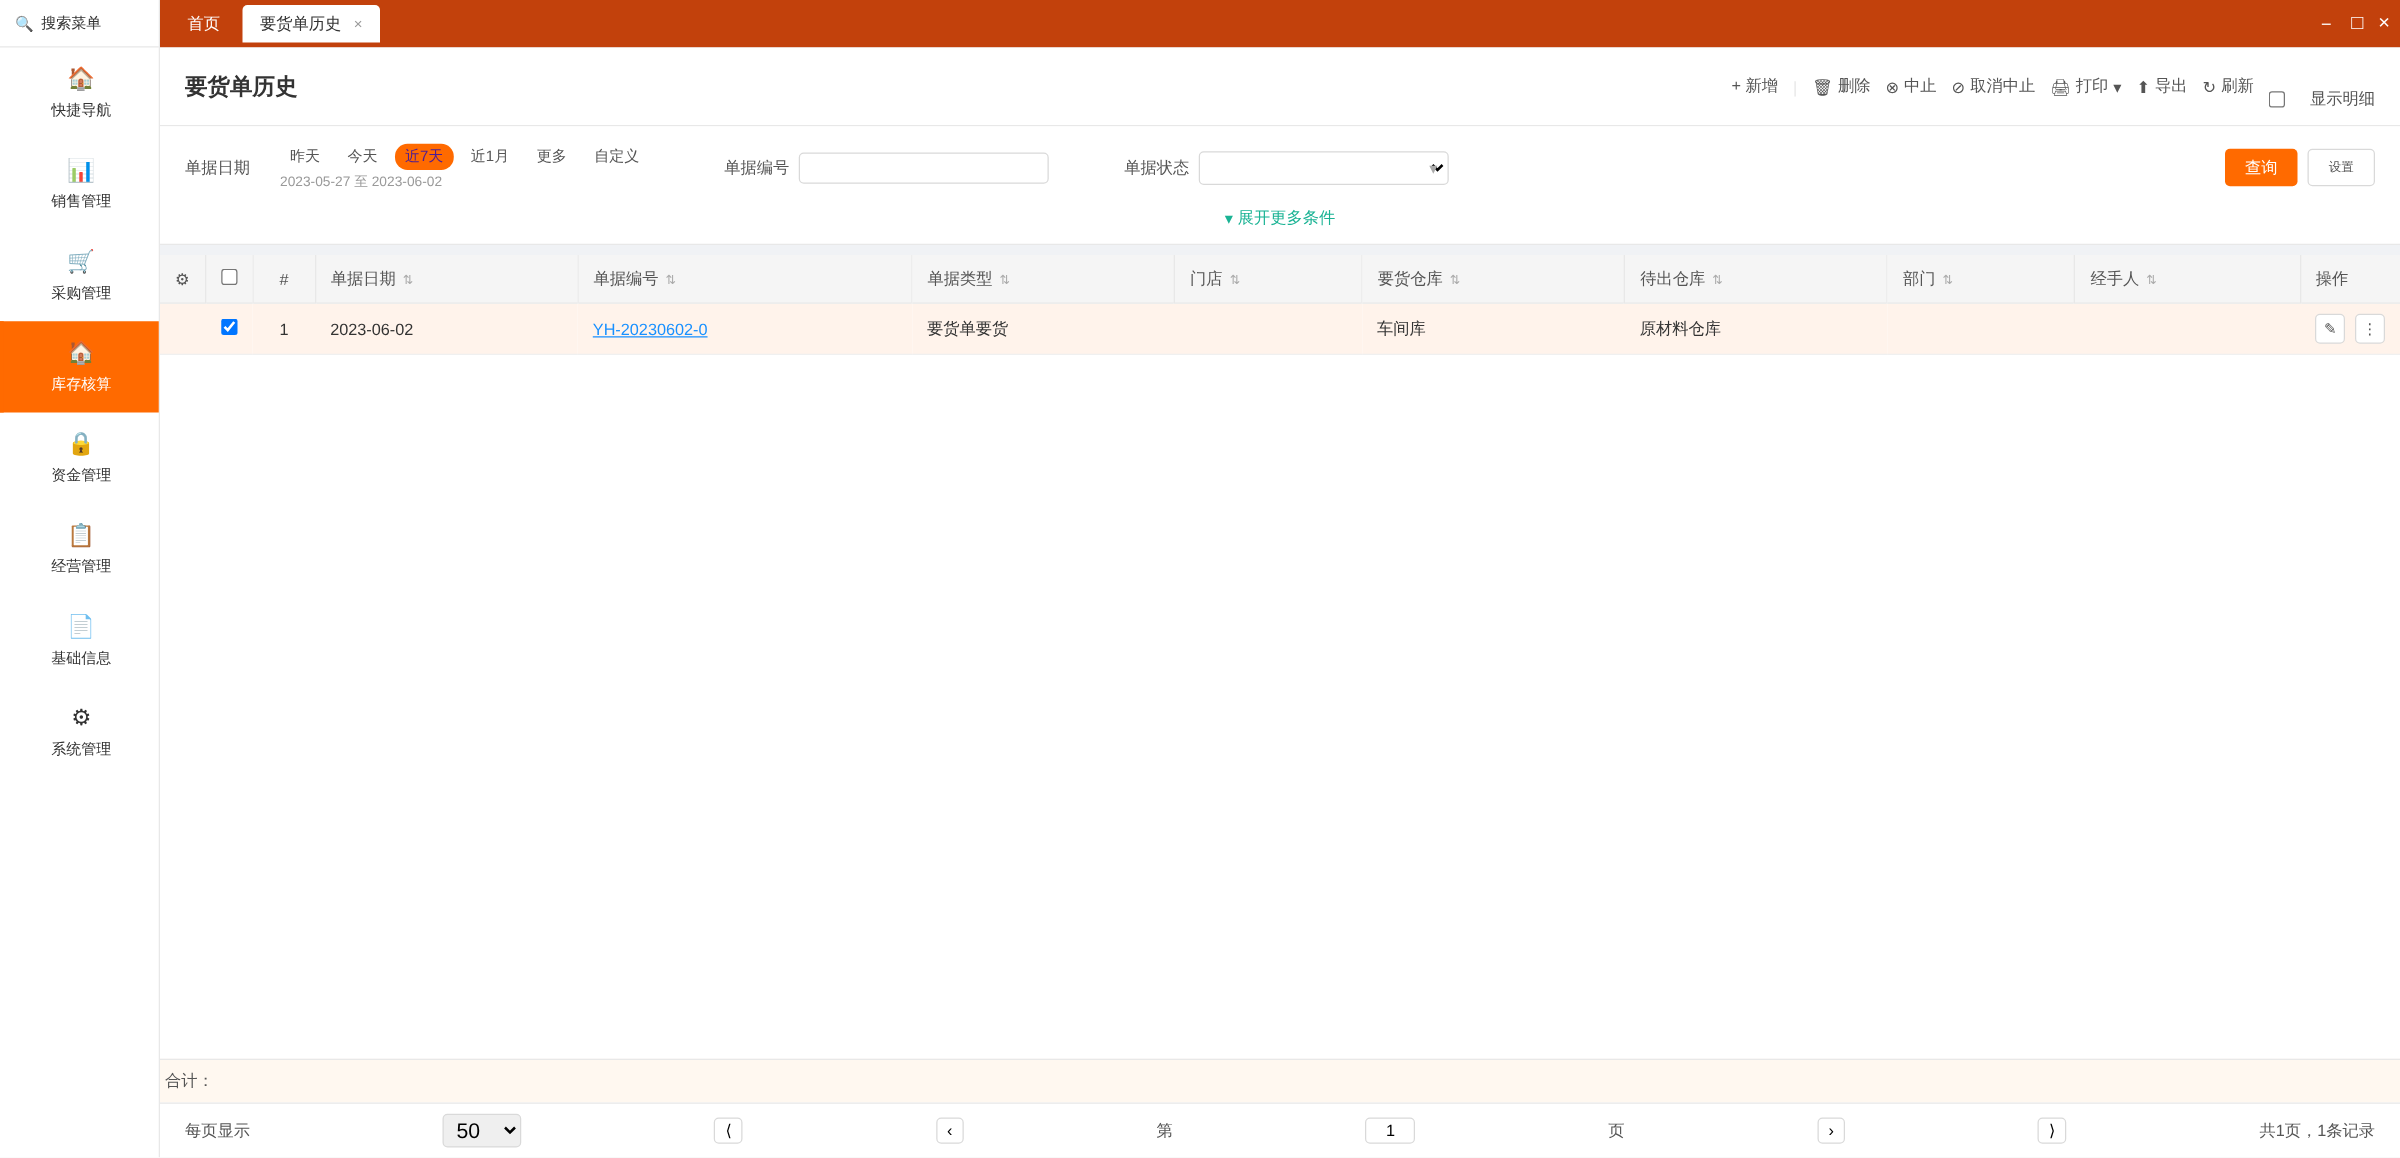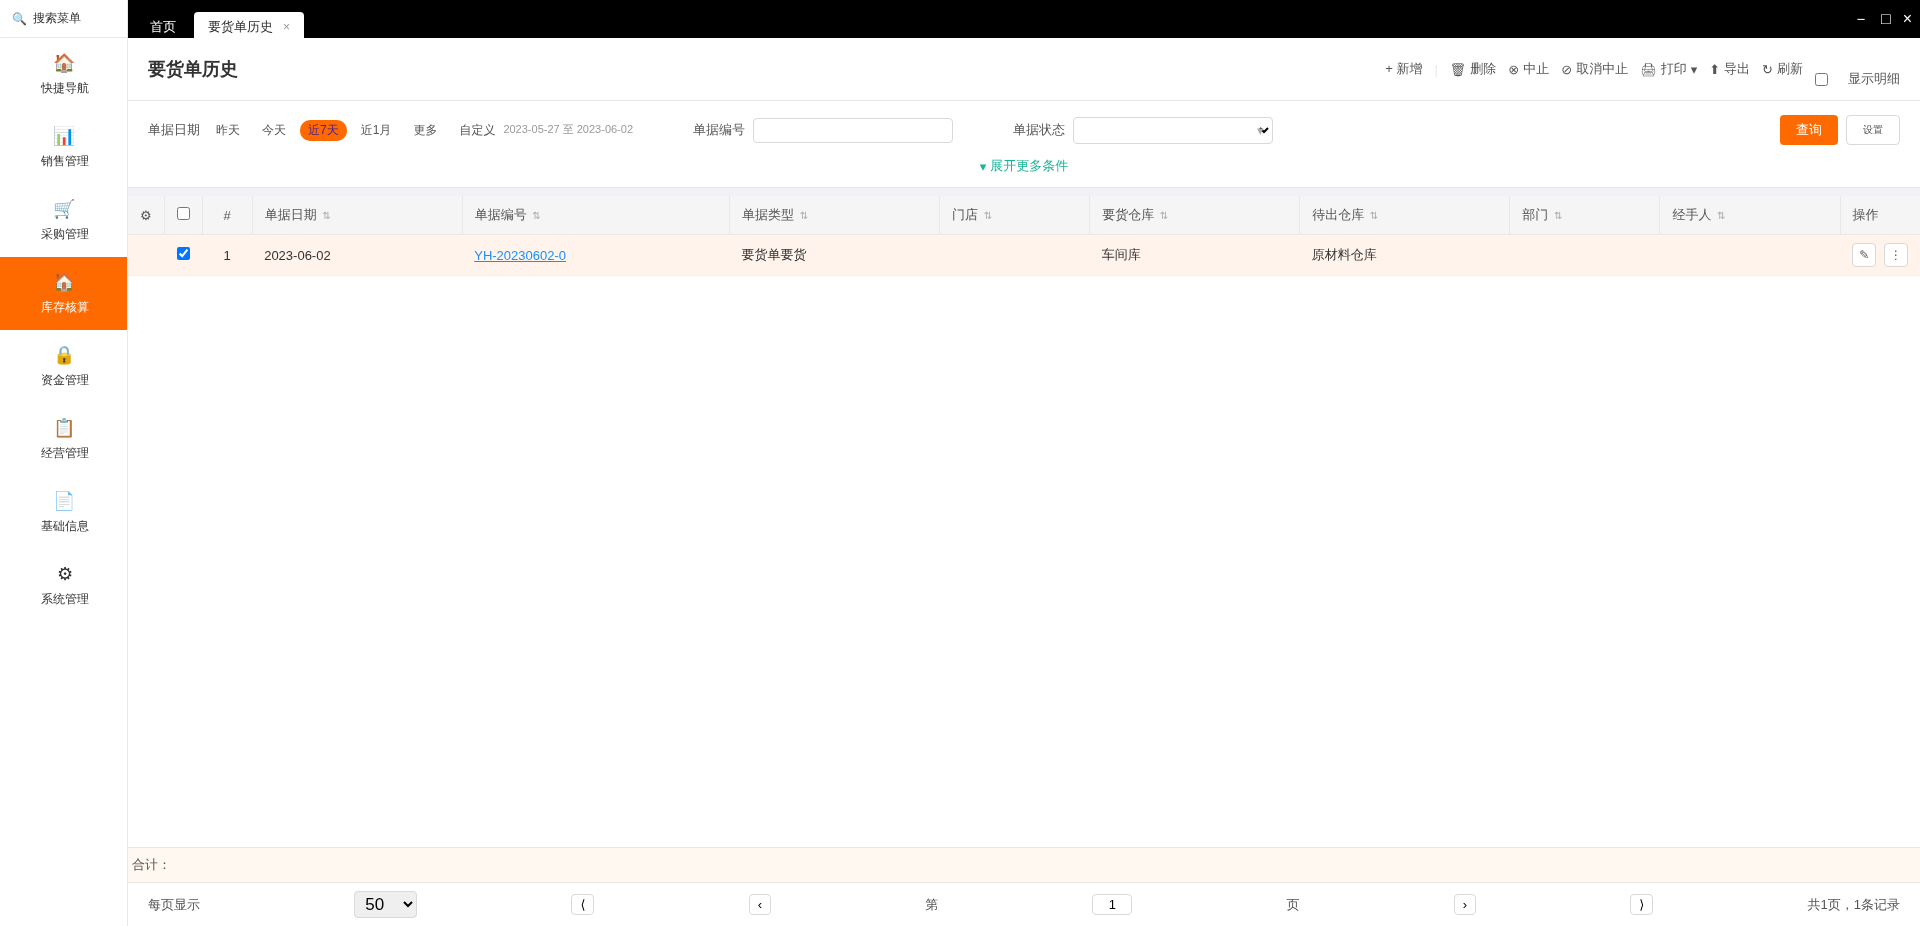--- a/index.html
+++ b/index.html
@@ -47,24 +47,25 @@
     
     .main-area {
       flex: 1;
       display: flex;
       flex-direction: column;
       overflow: hidden;
     }
 
     
     .tab-bar {
-      background: #000000;
-      display: flex;
+      background: #c2410c;
+      display: flex;
+      align-items: center;
       height: 38px;
-      padding: 12px 8px;
+      padding: 0 8px;
       gap: 4px;
       flex-shrink: 0;
     }
     .tab-item {
       display: flex;
       align-items: center;
       padding: 0 14px;
       height: 30px;
       border-radius: 4px 4px 0 0;
       cursor: pointer;
@@ -437,21 +438,21 @@
           <span>显示明细</span>
         </label>
       </div>
     </div>
 
     <div class="filter-area">
       <div class="filter-row">
 
         <div class="filter-group">
           <span class="filter-label">单据日期</span>
-          <div style="display:flex;flex-direction:row;">
+          <div style="display:flex;flex-direction:column;margin-left:16px;">
             <div class="date-shortcuts" id="date-shortcuts-container">
                 <span class="date-btn">昨天</span>
                 <span class="date-btn">今天</span>
                 <span class="date-btn active">近7天</span>
                 <span class="date-btn">近1月</span>
                 <span class="date-btn">更多</span>
                 <span class="date-btn">自定义</span>
               </div>
             <div class="date-range">2023-05-27 至 2023-06-02</div>
           </div>

